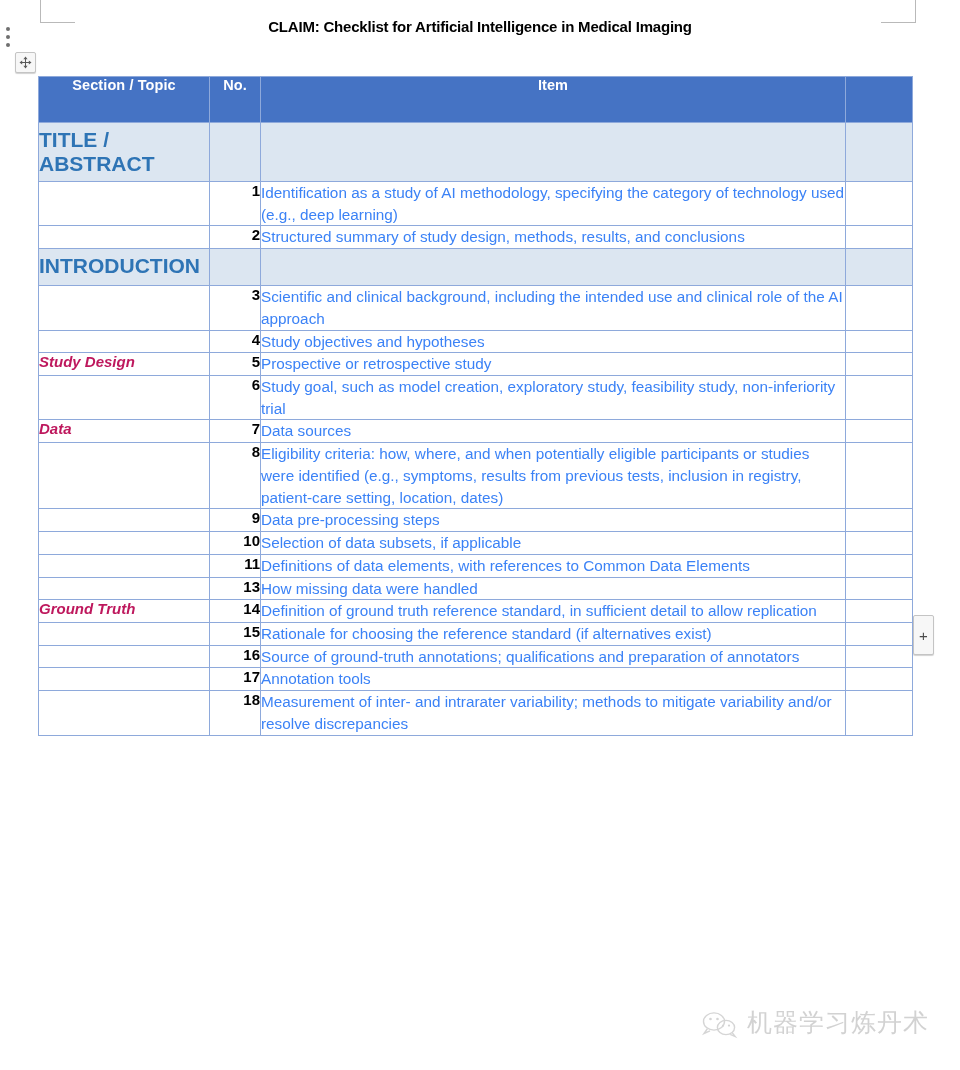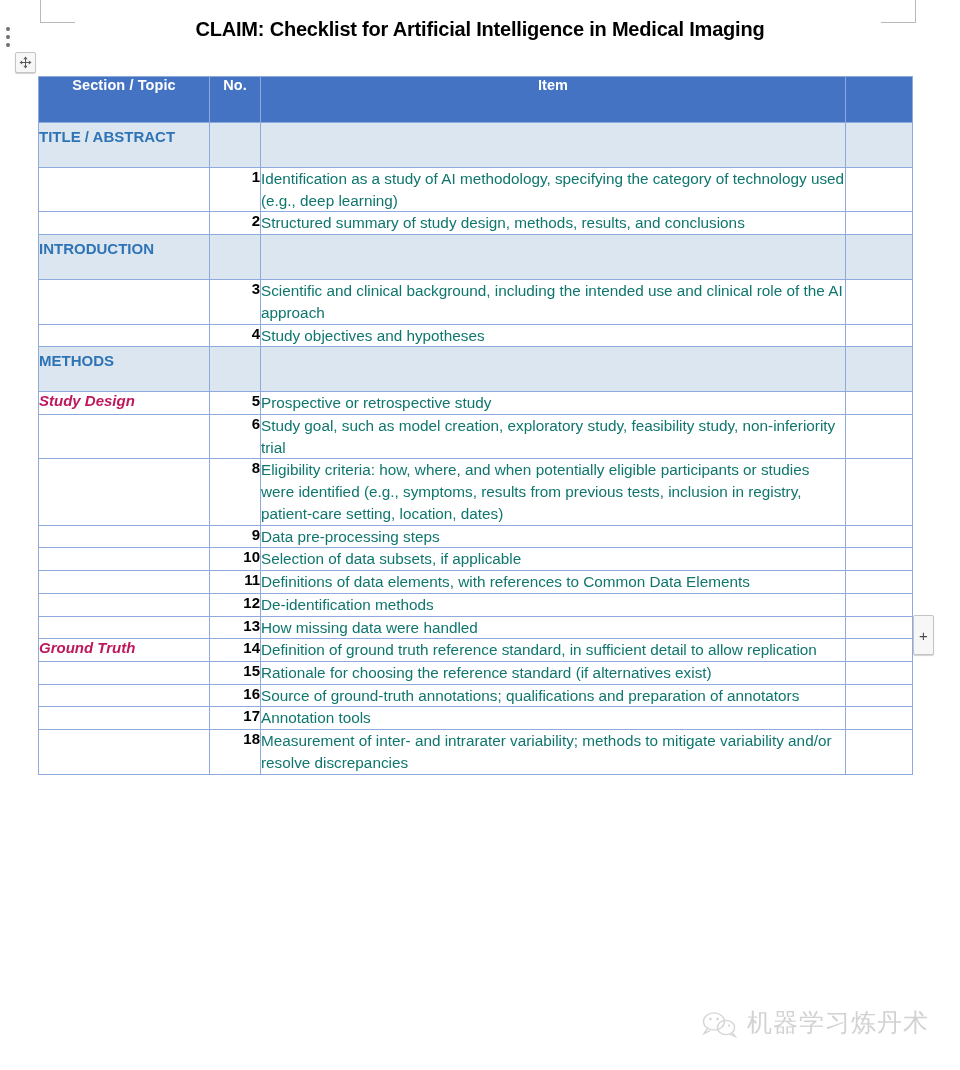--- a/index.html
+++ b/index.html
@@ -79,21 +79,21 @@
     line-height: 1;
   }
 
   
   .doc-title {
     position: absolute;
     left: 0;
     top: 18px;
     width: 960px;
     text-align: center;
-    font-size: 20px;
+    font-size: 15px;
     font-weight: bold;
     letter-spacing: -0.2px;
     color: #000;
   }
 
   
   .tbl-wrap {
     position: absolute;
     left: 38px;
     top: 76px;
@@ -139,32 +139,32 @@
     font-size: 15px;
     font-weight: bold;
     text-align: right;
     padding: 6px 9px 5px 0;
     color: #000;
   }
   td.item {
     font-size: 15.3px;
     line-height: 1.42;
     padding: 6px 8px 5px 11px;
-    color: #0f766e;
+    color: #3b82f6;
   }
   td.blank { background: #ffffff; }
 
   
   tr.section > td { background: #dce6f1; }
   tr.section > td.topic {
     font-weight: bold;
     color: #2e74b5;
-    font-size: 15px;
+    font-size: 21px;
     padding-top: 5px;
-    padding-bottom: 13px;
+    padding-bottom: 5px;
   }
   tr.section > td { height: 26px; }
 
   
   td.topic.sub {
     font-weight: bold;
     font-style: italic;
     color: #be185d;
   }
 
@@ -264,39 +264,39 @@
           <td class="no">3</td>
           <td class="item">Scientific and clinical background, including the intended use and clinical role of the AI approach</td>
           <td class="blank"></td>
         </tr>
         <tr class="data-row">
           <td class="topic"></td>
           <td class="no">4</td>
           <td class="item">Study objectives and hypotheses</td>
           <td class="blank"></td>
         </tr>
-        <tr class="section">
-          <td class="topic">METHODS</td>
-          <td class="no"></td>
-          <td class="item"></td>
-          <td class="blank"></td>
-        </tr>
         <tr class="data-row">
           <td class="topic sub">Study Design</td>
           <td class="no">5</td>
           <td class="item">Prospective or retrospective study</td>
           <td class="blank"></td>
         </tr>
         <tr class="data-row">
           <td class="topic"></td>
           <td class="no">6</td>
           <td class="item">Study goal, such as model creation, exploratory study, feasibility study, non-inferiority trial</td>
           <td class="blank"></td>
         </tr>
         <tr class="data-row">
+          <td class="topic sub">Data</td>
+          <td class="no">7</td>
+          <td class="item">Data sources</td>
+          <td class="blank"></td>
+        </tr>
+        <tr class="data-row">
           <td class="topic"></td>
           <td class="no">8</td>
           <td class="item">Eligibility criteria: how, where, and when potentially eligible participants or studies were identified (e.g.,  symptoms, results from previous tests, inclusion in registry, patient-care setting, location, dates)</td>
           <td class="blank"></td>
         </tr>
         <tr class="data-row">
           <td class="topic"></td>
           <td class="no">9</td>
           <td class="item">Data pre-processing steps</td>
           <td class="blank"></td>
@@ -304,26 +304,20 @@
         <tr class="data-row">
           <td class="topic"></td>
           <td class="no">10</td>
           <td class="item">Selection of data subsets, if applicable</td>
           <td class="blank"></td>
         </tr>
         <tr class="data-row">
           <td class="topic"></td>
           <td class="no">11</td>
           <td class="item">Definitions of data elements, with references to Common Data Elements</td>
-          <td class="blank"></td>
-        </tr>
-        <tr class="data-row">
-          <td class="topic"></td>
-          <td class="no">12</td>
-          <td class="item">De-identification methods</td>
           <td class="blank"></td>
         </tr>
         <tr class="data-row">
           <td class="topic"></td>
           <td class="no">13</td>
           <td class="item">How missing data were handled</td>
           <td class="blank"></td>
         </tr>
         <tr class="data-row">
           <td class="topic sub">Ground Truth</td>

